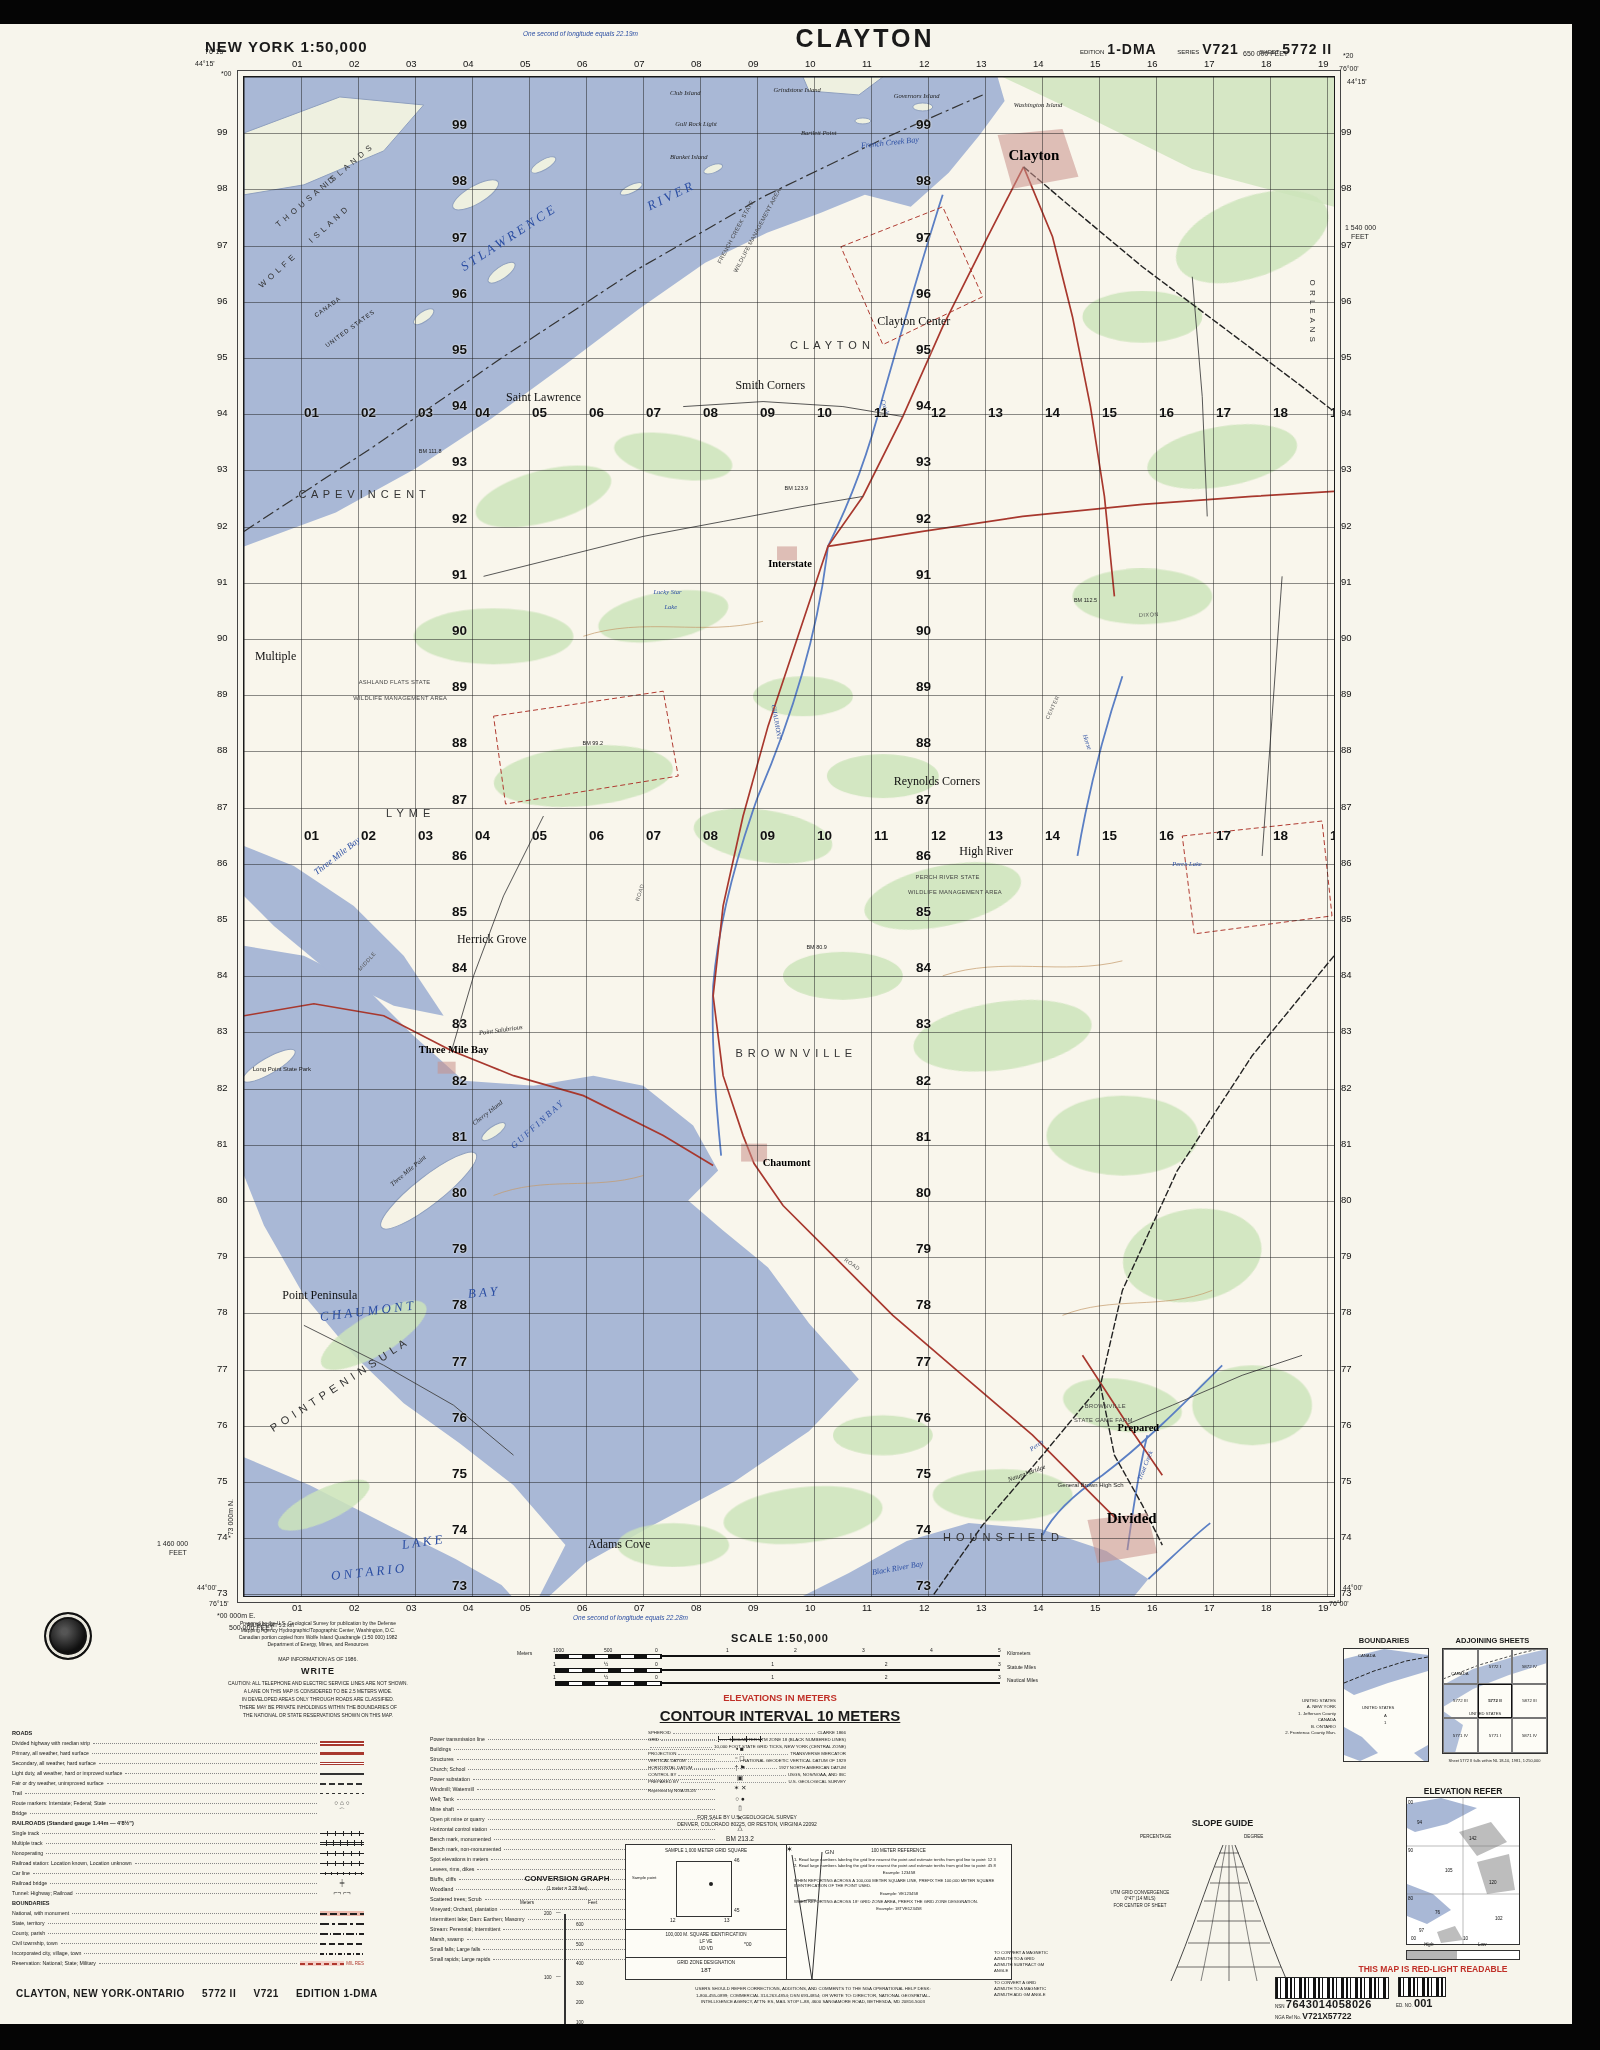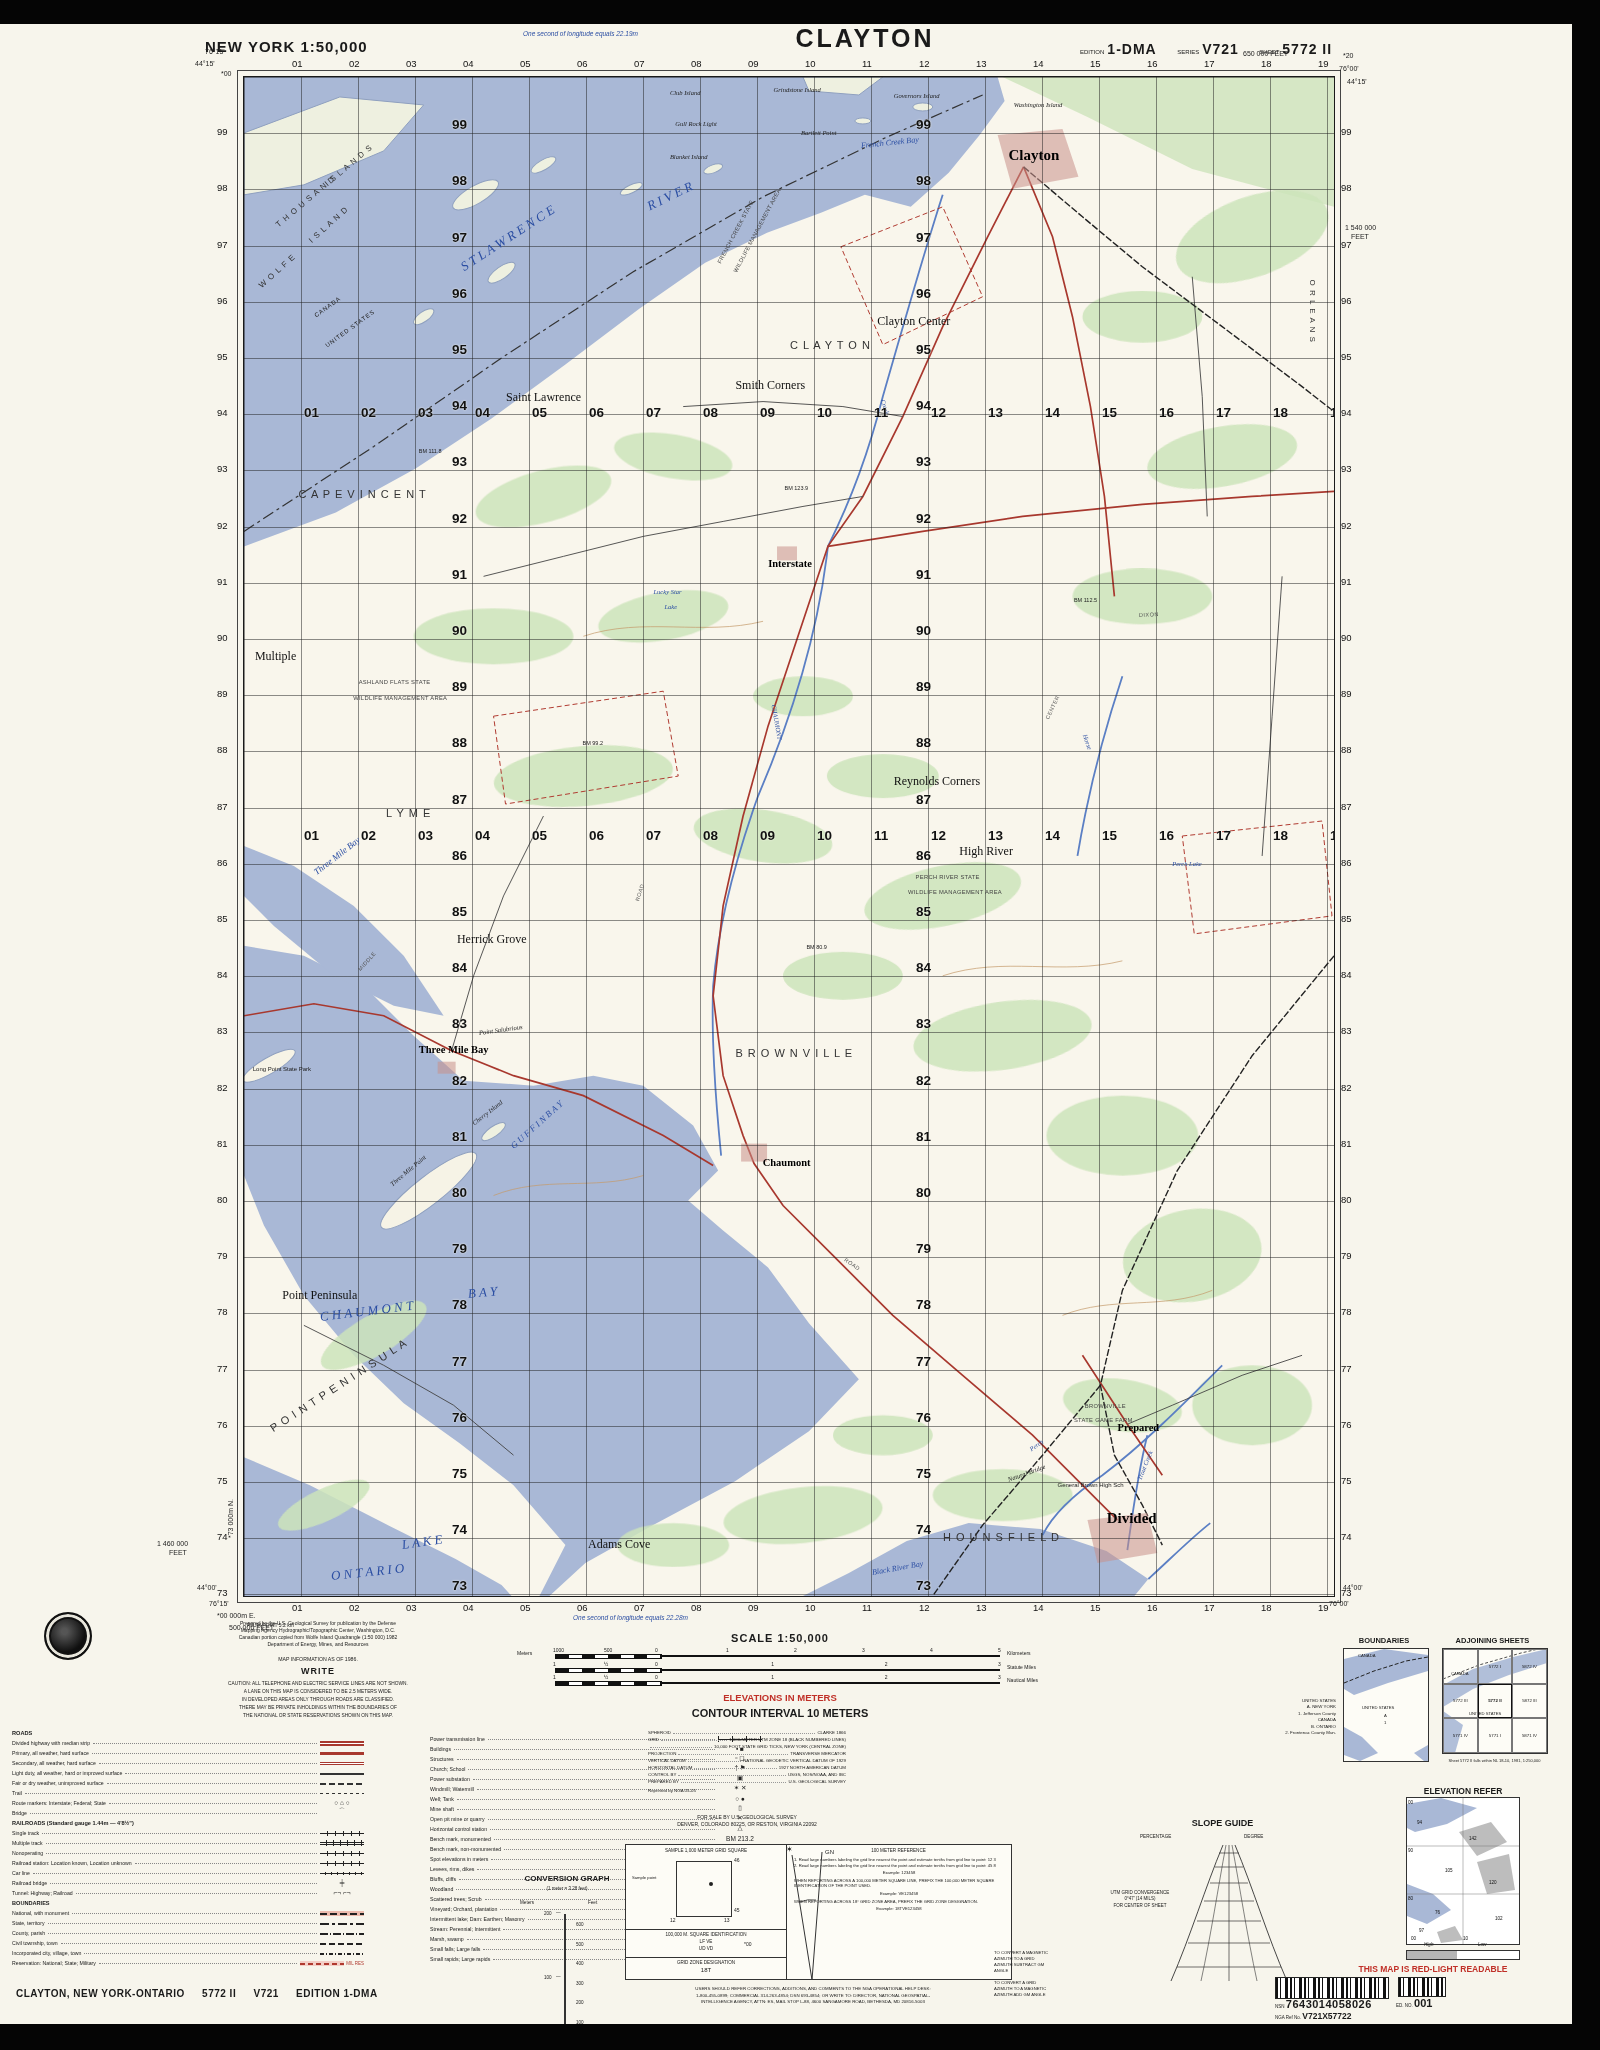--- a/index.html
+++ b/index.html
@@ -99,21 +99,21 @@
 
   #scale-title{left:640px;top:1632px;width:280px;font-size:11px;font-weight:bold;text-align:center;letter-spacing:1px;}
   #sbars{left:545px;top:1647px;width:490px;}
   .sbrow{position:relative;height:13.5px;font-size:5px;}
   .sb-num{position:absolute;top:0;}
   .sb-stripe{position:absolute;left:10px;top:7px;width:105px;height:3px;
      background:repeating-linear-gradient(90deg,#111 0 13px,#fff 13px 26px);border:.5px solid #111;}
   .sb-line{position:absolute;left:115px;top:8px;width:340px;height:2px;background:#111;}
   .sb-unit{position:absolute;left:462px;top:3px;white-space:nowrap;}
   #elev1{left:640px;top:1692px;width:280px;font-size:9.5px;font-weight:bold;text-align:center;color:#c03028;}
-  #elev2{left:640px;top:1707px;width:280px;font-size:11px;font-weight:bold;text-align:center;}
+  #elev2{left:640px;top:1707px;width:280px;font-size:15px;font-weight:bold;text-align:center;text-decoration:underline;}
   #datum{left:648px;top:1728px;width:198px;font-size:4.4px;}
   .drow{display:flex;align-items:flex-end;height:7px;}
   .drow .lead{flex:1;border-bottom:1px dotted #999;margin:0 2px 1px;}
   #reprint{left:648px;top:1788px;font-size:4.4px;}
   #sale{left:648px;top:1814px;width:198px;font-size:5px;line-height:7px;text-align:center;}
   #gridref{left:625px;top:1844px;width:385px;height:134px;border:1px solid #333;background:#fdfcf6;}
   #gridref .cellL{position:absolute;left:0;top:0;width:160px;height:100%;border-right:1px solid #333;}
   #gridref .t{position:absolute;width:100%;text-align:center;font-size:4.6px;}
   #gr-square{position:absolute;left:50px;top:16px;width:54px;height:54px;border:1px solid #333;}
   .grlab{position:absolute;font-size:5px;}

